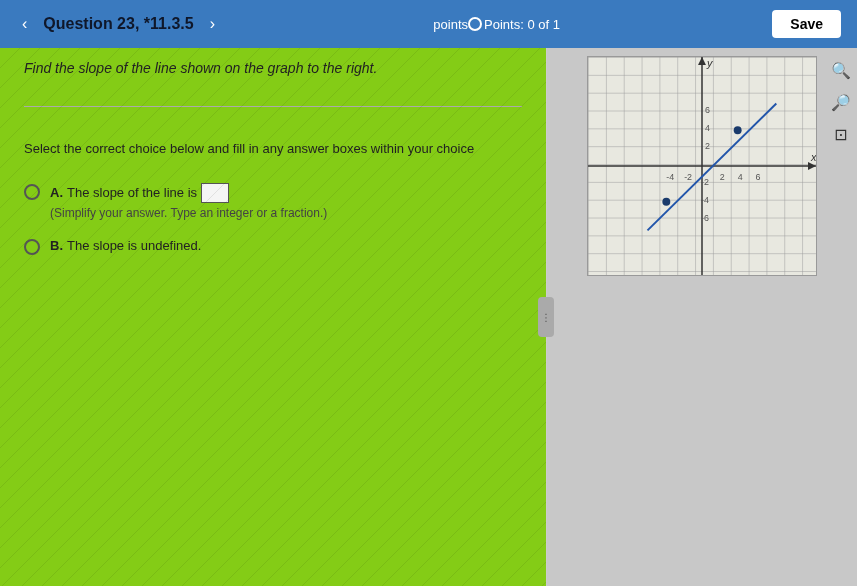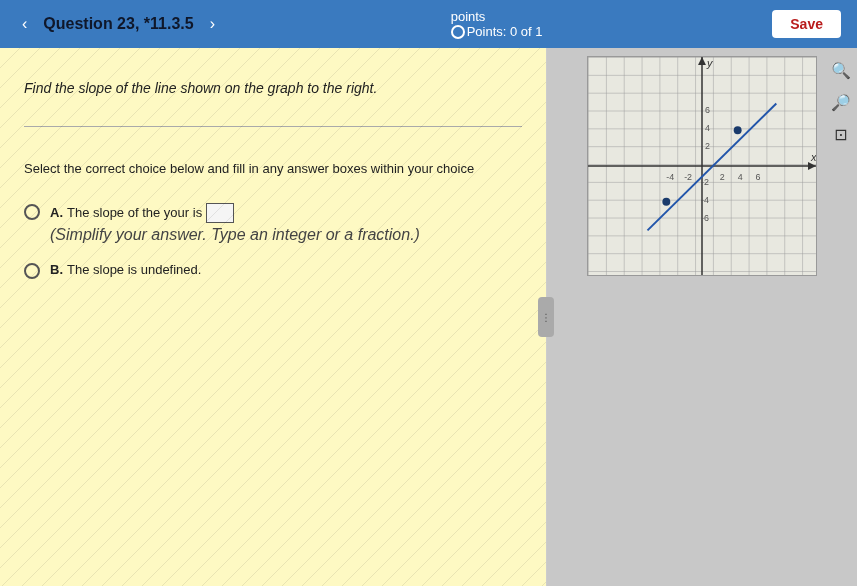--- a/index.html
+++ b/index.html
@@ -34,60 +34,60 @@
       cursor: pointer;
       padding: 4px 6px;
     }
     .question-title {
       color: #0f172a;
       font-size: 16px;
       font-weight: bold;
     }
     .header-center {
       display: flex;
-      flex-direction: column;
-      align-items: flex-start;
+      flex-direction: row;
+      align-items: flex-end;
       color: white;
       font-size: 13px;
     }
     .points-row {
       display: flex;
       align-items: center;
       gap: 2px;
     }
     .points-circle {
       width: 14px;
       height: 14px;
       border: 2px solid white;
       border-radius: 50%;
       display: inline-block;
     }
     .save-button {
       background: white;
-      color: #b91c1c;
+      color: #000000;
       border: none;
       border-radius: 4px;
       padding: 6px 18px;
       font-size: 14px;
       font-weight: bold;
       cursor: pointer;
     }
 
     
     .main-content {
       display: flex;
       flex: 1;
       overflow: hidden;
     }
 
     
     .left-panel {
       flex: 1;
-      background: #fef9c3;
-      padding: 32px 24px;
+      background: #84cc16;
+      padding: 12px 24px;
       position: relative;
       border-right: 1px solid #ccc;
     }
 
     .question-text {
       font-size: 14px;
       color: #222;
       margin-bottom: 30px;
       font-style: italic;
     }
@@ -152,23 +152,22 @@
     .answer-box {
       display: inline-block;
       width: 28px;
       height: 20px;
       border: 1px solid #555;
       background: #f5f5f5;
       vertical-align: middle;
     }
 
     .small-note {
-      font-size: 16px;
+      font-size: 12px;
       color: #444;
-      font-style: italic;
     }
 
     
     .right-panel {
       width: 310px;
       background: #c8c8c8;
       display: flex;
       flex-direction: column;
       position: relative;
     }
@@ -276,21 +275,21 @@
 
     <p class="instruction-text">Select the correct choice below and fill in any answer boxes within your choice</p>
 
     <div class="choices">
 
       <div class="choice-item">
         <div class="radio-outer"></div>
         <div class="choice-content">
           <div class="answer-line-row">
             <span class="choice-label">A.</span>
-            <span>The slope of the your is</span>
+            <span>The slope of the line is</span>
             <span class="answer-box"></span>
           </div>
           <span class="small-note">(Simplify your answer. Type an integer or a fraction.)</span>
         </div>
       </div>
 
       <div class="choice-item">
         <div class="radio-outer"></div>
         <div class="choice-content">
           <div class="answer-line-row">

